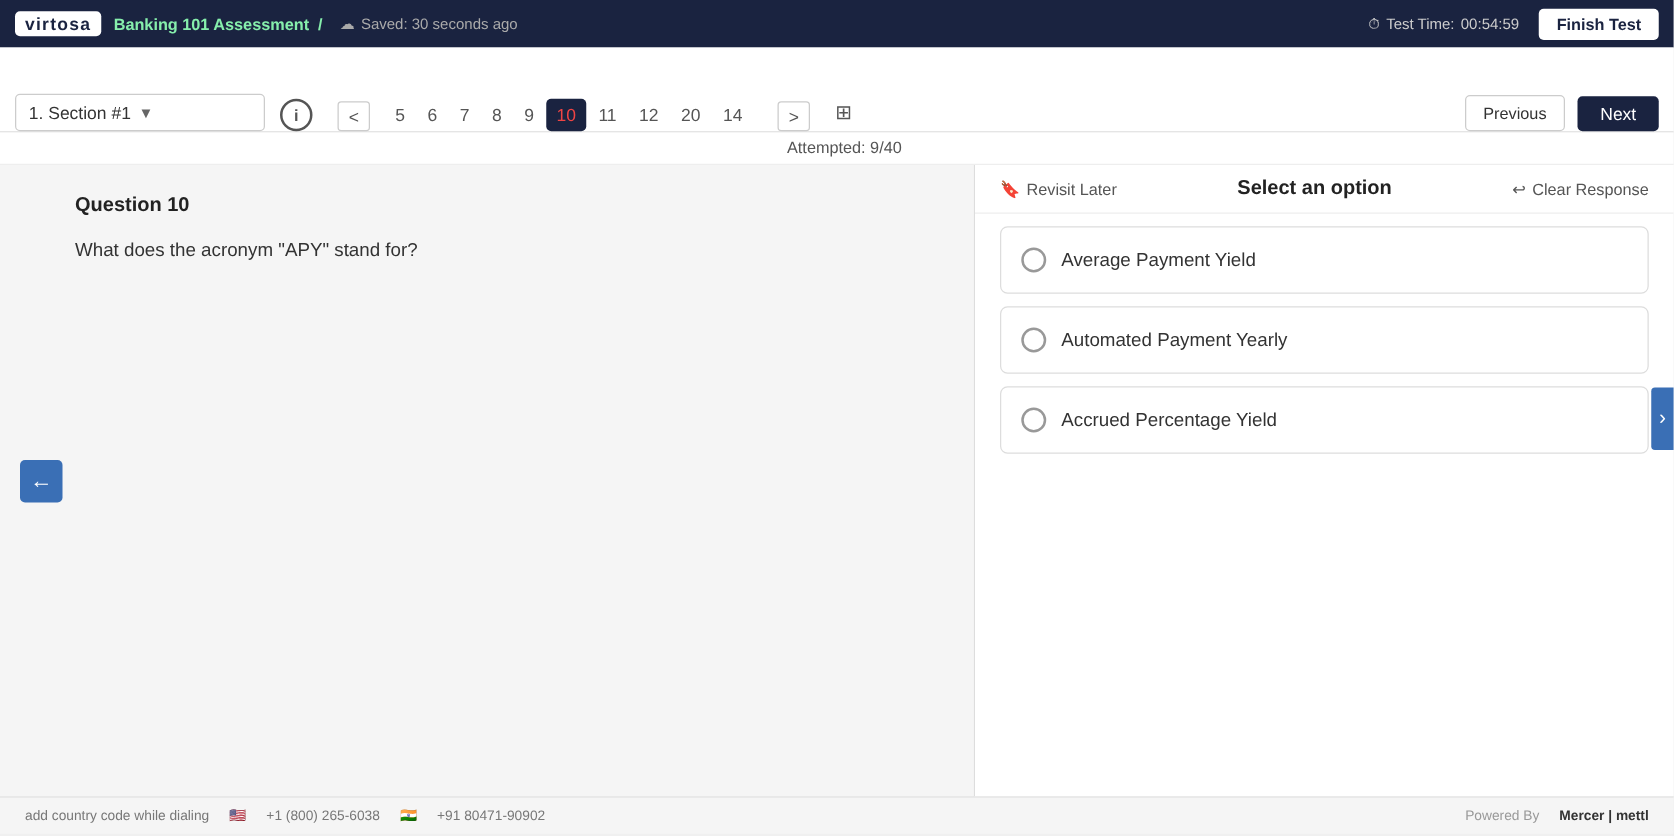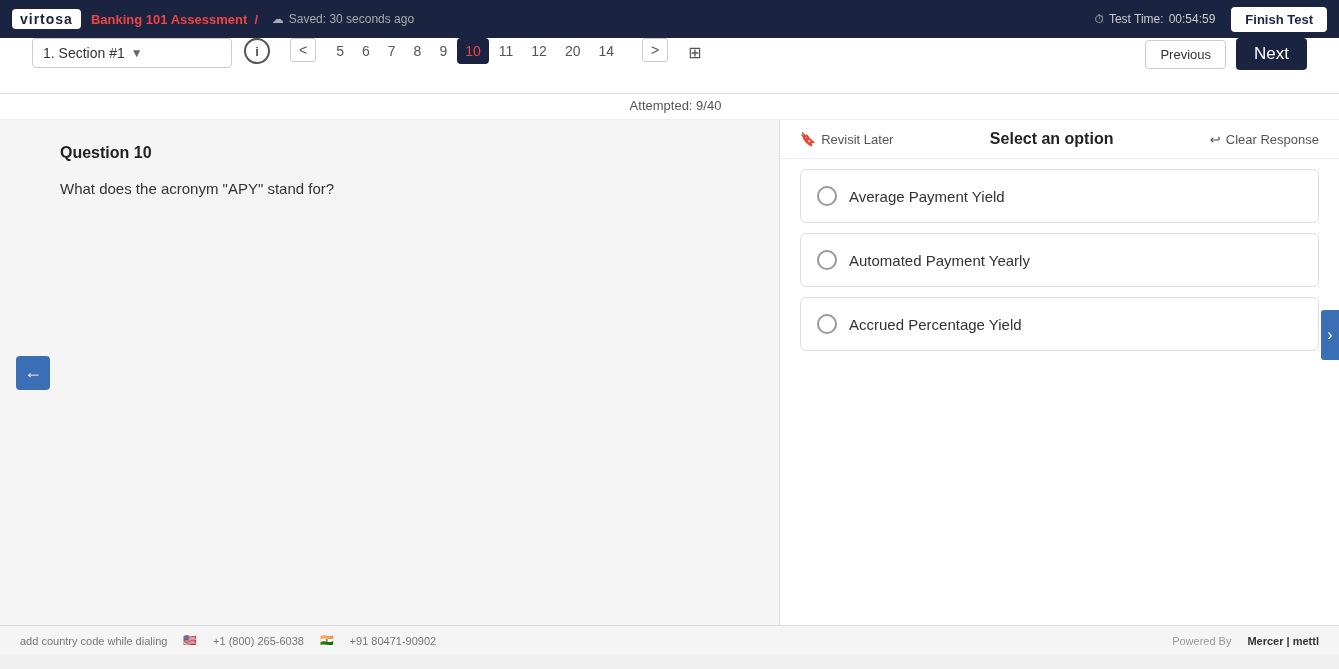--- a/index.html
+++ b/index.html
@@ -33,21 +33,21 @@
       font-weight: bold;
       font-size: 14px;
       color: #1a2340;
       letter-spacing: 1px;
     }
     .top-bar-title {
       color: #ccc;
       font-size: 13px;
     }
     .top-bar-title span {
-      color: #ef4444;
+      color: #86efac;
       font-weight: bold;
     }
     .saved-info {
       color: #aaa;
       font-size: 12px;
       display: flex;
       align-items: center;
       gap: 5px;
     }
     .cloud-icon { color: #aaa; }
@@ -70,24 +70,24 @@
       padding: 5px 14px;
       border-radius: 4px;
       font-size: 13px;
       font-weight: bold;
       cursor: pointer;
     }
 
     
     .section-bar {
       background: #fff;
-      height: 56px;
-      display: flex;
-      align-items: flex-start;
-      padding: 0 32px;
+      height: 68px;
+      display: flex;
+      align-items: flex-end;
+      padding: 0 12px;
       border-bottom: 1px solid #ddd;
       gap: 12px;
     }
     .section-dropdown {
       display: flex;
       align-items: center;
       gap: 6px;
       border: 1px solid #ccc;
       border-radius: 4px;
       padding: 6px 10px;
@@ -166,21 +166,21 @@
       padding: 6px 14px;
       font-size: 13px;
       color: #333;
       cursor: pointer;
     }
     .next-btn {
       background: #1a2340;
       border: none;
       border-radius: 4px;
       padding: 6px 18px;
-      font-size: 17px;
+      font-size: 14px;
       color: #fff;
       cursor: pointer;
     }
 
     
     .attempt-bar {
       background: #fff;
       text-align: center;
       padding: 4px 0 6px 12px;
       border-bottom: 1px solid #eee;

